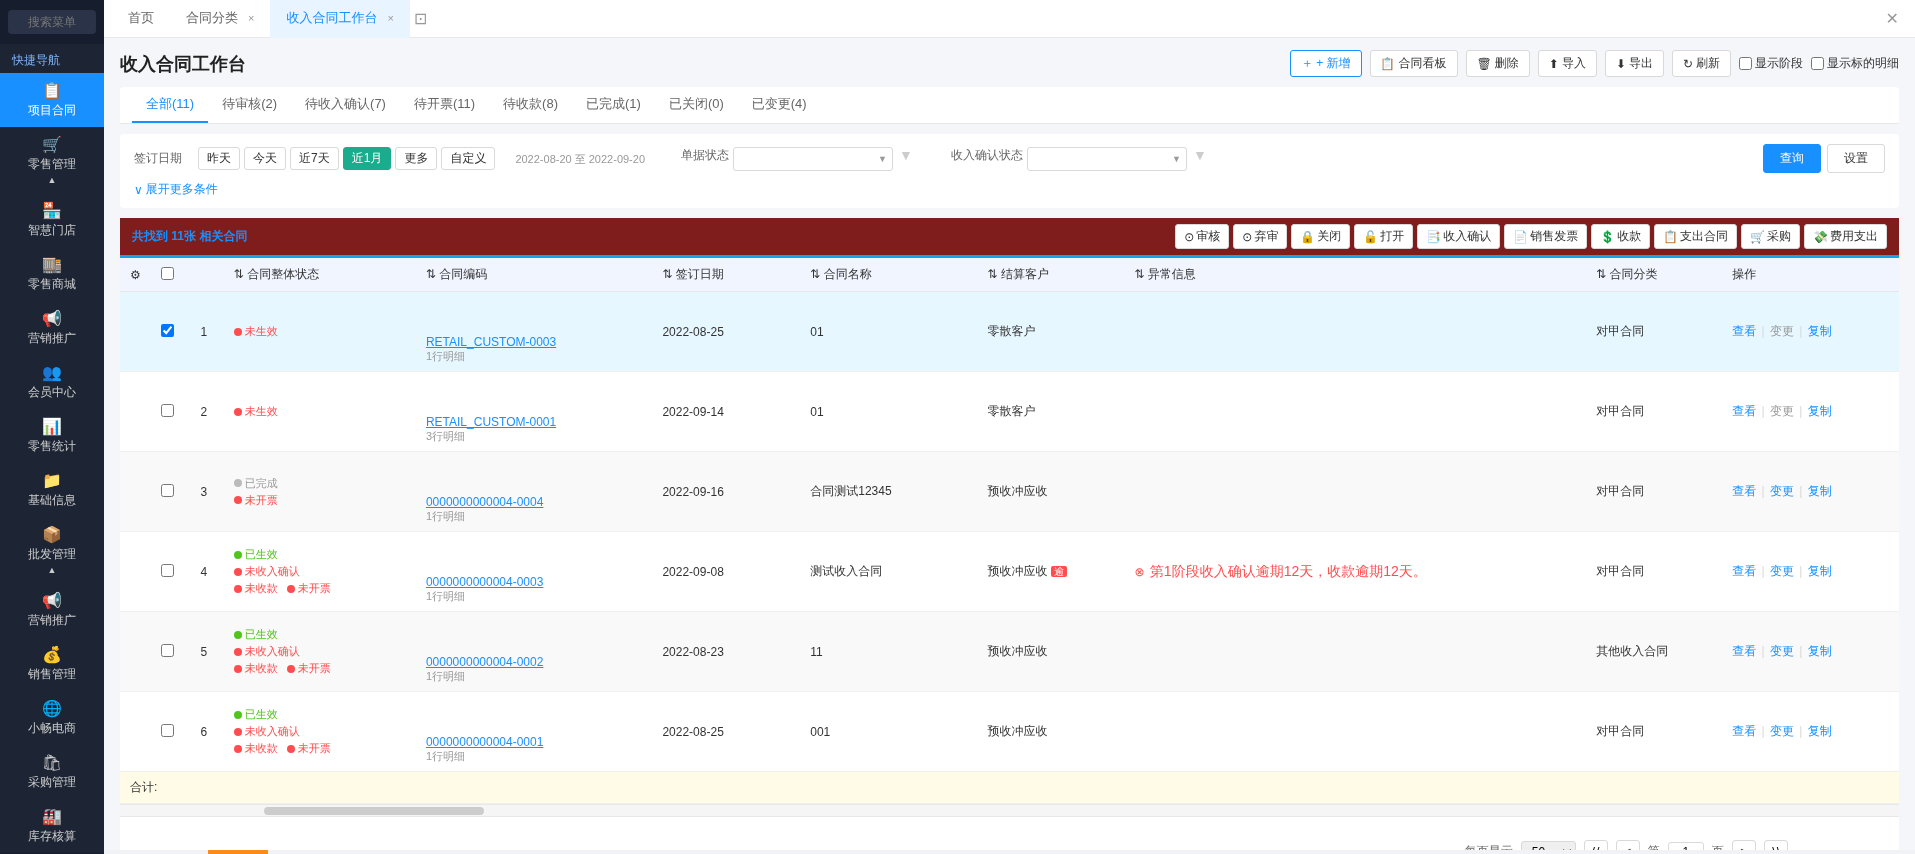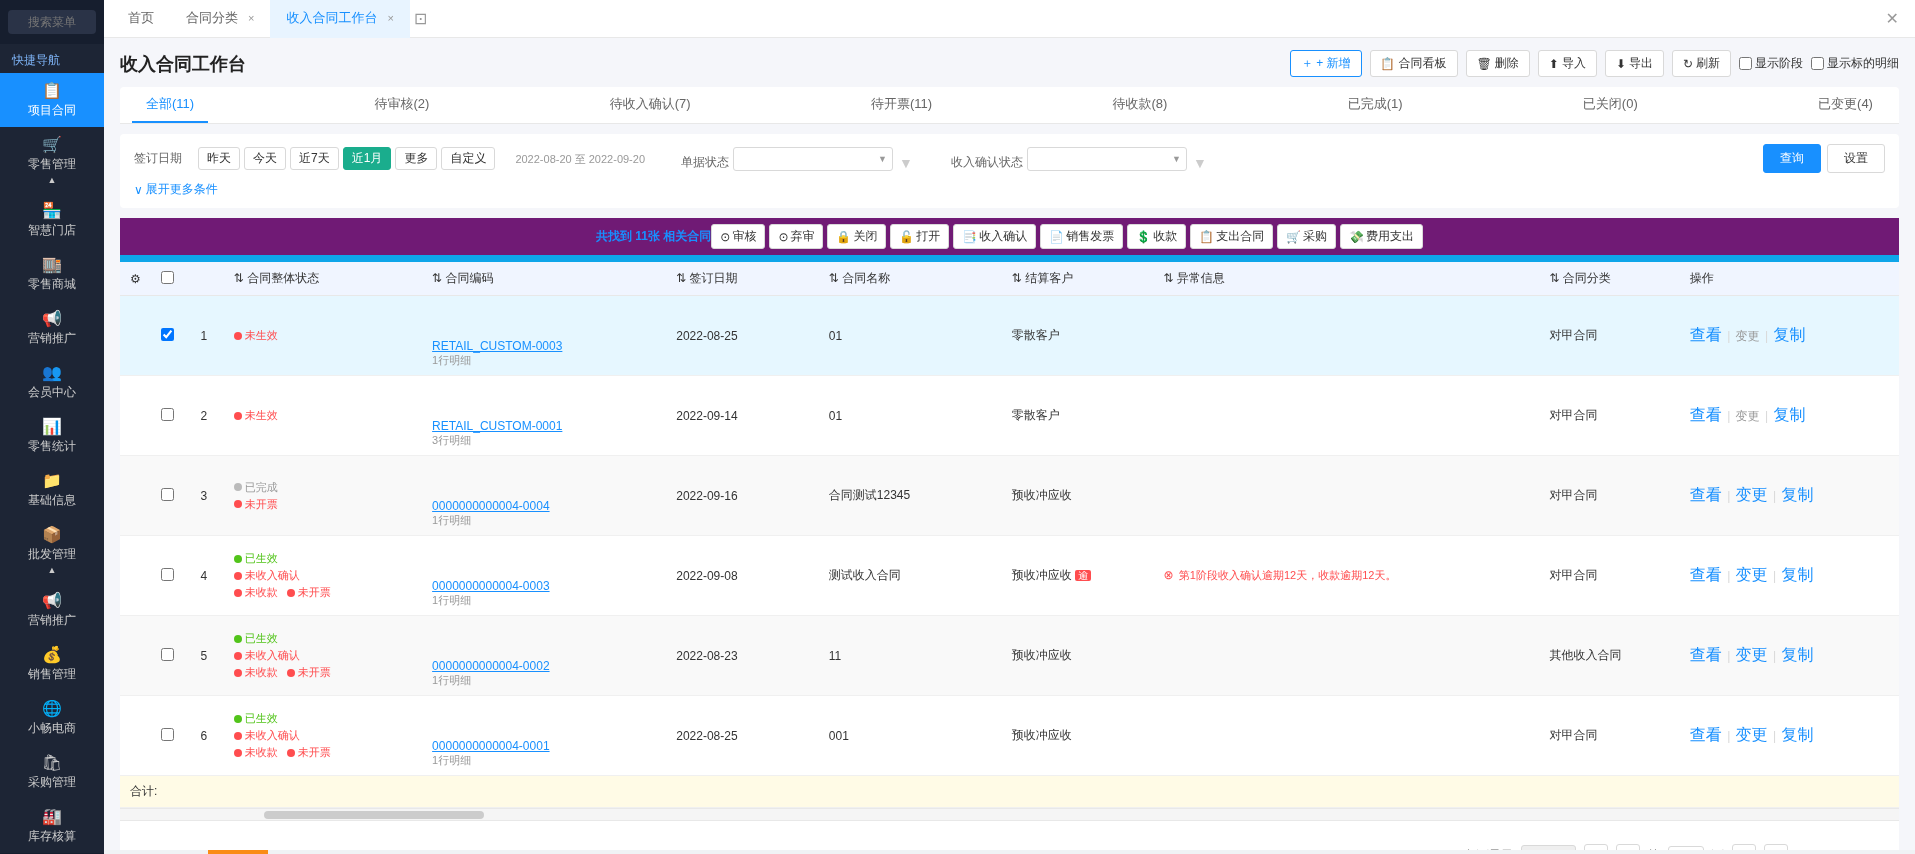--- a/index.html
+++ b/index.html
@@ -32,43 +32,43 @@
     .content-area { flex: 1; overflow-y: auto; padding: 12px 16px; background: #f5f6fa; }
 
     
     .page-header { display: flex; align-items: center; justify-content: space-between; margin-bottom: 10px; }
     .page-title { font-size: 18px; font-weight: bold; color: #222; }
     .header-actions { display: flex; align-items: center; gap: 8px; }
     .btn-action { display: flex; align-items: center; gap: 3px; padding: 4px 10px; border: 1px solid #d9d9d9; background: #fff; border-radius: 3px; cursor: pointer; font-size: 12px; color: #333; }
     .checkbox-label { display: flex; align-items: center; gap: 3px; font-size: 12px; color: #333; cursor: pointer; }
 
     
-    .status-tabs { display: flex; gap: 0; background: #fff; border-bottom: 1px solid #e8e8e8; padding: 0 12px; margin-bottom: 10px; border-radius: 4px 4px 0 0; justify-content: space-between; }
+    .status-tabs { display: flex; gap: 0; background: #fff; border-bottom: 1px solid #e8e8e8; padding: 0 12px; margin-bottom: 10px; border-radius: 4px 4px 0 0; }
     .status-tab { padding: 8px 14px; cursor: pointer; font-size: 13px; color: #666; border-bottom: 2px solid transparent; }
     .status-tab.active { color: #1890ff; border-bottom-color: #1890ff; font-weight: 500; }
 
     
     .filter-bar { background: #fff; padding: 10px 14px; border-radius: 4px; margin-bottom: 10px; display: flex; flex-direction: column; gap: 8px; }
     .filter-row { display: flex; align-items: center; gap: 16px; flex-wrap: wrap; }
     .filter-label { font-size: 12px; color: #666; white-space: nowrap; }
     .date-shortcuts { display: flex; gap: 4px; align-items: center; }
     .date-btn { padding: 2px 8px; border: 1px solid #d9d9d9; background: #fff; border-radius: 3px; cursor: pointer; font-size: 12px; color: #333; text-align: center; }
     .date-btn.active { background: #1aad8d; color: #fff; border-color: #1aad8d; }
     .date-range-text { font-size: 11px; color: #999; margin-top: 2px; }
-    .filter-select { display: flex; align-items: flex-end; gap: 4px; }
+    .filter-select { display: flex; align-items: flex-start; gap: 4px; }
     .select-box { border: 1px solid #d9d9d9; border-radius: 3px; padding: 4px 24px 4px 8px; font-size: 12px; background: #fff; min-width: 160px; position: relative; appearance: none; cursor: pointer; }
     .select-wrapper { position: relative; display: inline-block; }
     .select-wrapper::after { content: "▼"; position: absolute; right: 6px; top: 50%; transform: translateY(-50%); font-size: 9px; color: #999; pointer-events: none; }
     .expand-btn { display: flex; align-items: center; gap: 3px; color: #1890ff; cursor: pointer; font-size: 12px; justify-content: center; }
     .filter-right { margin-left: auto; display: flex; gap: 6px; }
     .btn-query { background: #1890ff; color: #fff; border: 1px solid #1890ff; border-radius: 3px; padding: 5px 16px; cursor: pointer; font-size: 12px; }
     .btn-set { background: #fff; color: #333; border: 1px solid #d9d9d9; border-radius: 3px; padding: 5px 16px; cursor: pointer; font-size: 12px; }
 
     
-    .table-toolbar { display: flex; align-items: center; justify-content: center; padding: 6px 12px; background: #701a75; border-bottom: 7px solid #0ea5e9; }
+    .table-toolbar { display: flex; align-items: center; justify-content: space-between; padding: 6px 12px; background: #7f1d1d; border-bottom: 3px solid #0ea5e9; }
     .result-count { font-size: 12px; color: #333; }
     .result-count span { color: #1890ff; font-weight: bold; }
     .table-actions { display: flex; gap: 4px; flex-wrap: wrap; }
     .tbl-btn { display: flex; align-items: center; gap: 2px; padding: 3px 8px; border: 1px solid #d9d9d9; background: #fff; border-radius: 3px; cursor: pointer; font-size: 12px; color: #333; white-space: nowrap; }
 
     
     .table-wrap { background: #fff; border-radius: 0 0 4px 4px; overflow-x: auto; }
     table { width: 100%; border-collapse: collapse; font-size: 12px; }
     thead tr { background: #f0f5ff; }
     th { padding: 8px 10px; text-align: left; font-weight: 500; color: #333; border-bottom: 1px solid #e8e8e8; white-space: nowrap; font-size: 12px; }
@@ -89,25 +89,25 @@
     .status-dot { width: 8px; height: 8px; border-radius: 50%; display: inline-block; flex-shrink: 0; }
     .status-dot.red { background: #ff4d4f; }
     .status-dot.green { background: #52c41a; }
     .status-dot.gray { background: #bbb; }
     .status-text-red { color: #ff4d4f; text-align: right; }
     .status-text-green { color: #52c41a; }
     .status-text-gray { color: #999; }
 
     .link-text { color: #1890ff; text-decoration: underline; cursor: pointer; font-size: 12px; display: block; margin-top: 36px; }
     .sub-text { color: #999; font-size: 11px; }
-    .op-link { color: #1890ff; cursor: pointer; font-size: 16px; }
+    .op-link { color: #1890ff; cursor: pointer; font-size: 12px; }
     .op-sep { color: #d9d9d9; margin: 0 2px; }
     .op-link-gray { color: #999; cursor: pointer; font-size: 12px; }
 
-    .abnormal-msg { color: #ff4d4f; font-size: 11px; }
+    .abnormal-msg { color: #ff4d4f; font-size: 14px; }
     .abnormal-icon { color: #ff4d4f; margin-right: 2px; }
 
     
     .total-row td { background: #fffbe6; font-weight: 500; }
 
     
     .pagination-bar { display: flex; align-items: center; justify-content: flex-end; padding: 8px 12px; background: #fff; gap: 8px; border-top: 1px solid #e8e8e8; font-size: 12px; }
     .page-size-label { color: #666; }
     .page-size-select { border: 1px solid #d9d9d9; border-radius: 3px; padding: 2px 6px; font-size: 12px; }
     .page-btn { width: 24px; height: 24px; border: 1px solid #d9d9d9; background: #fff; border-radius: 3px; cursor: pointer; display: flex; align-items: center; justify-content: center; font-size: 12px; }

